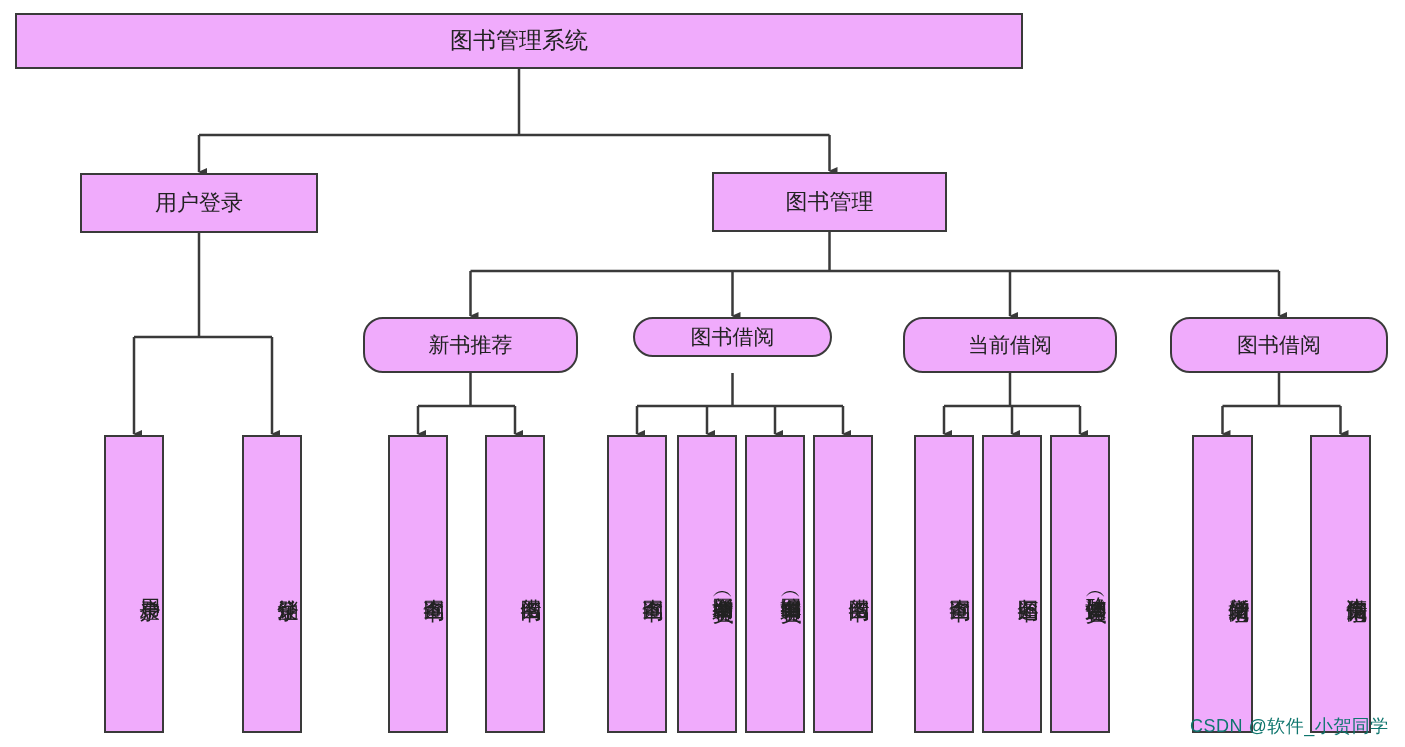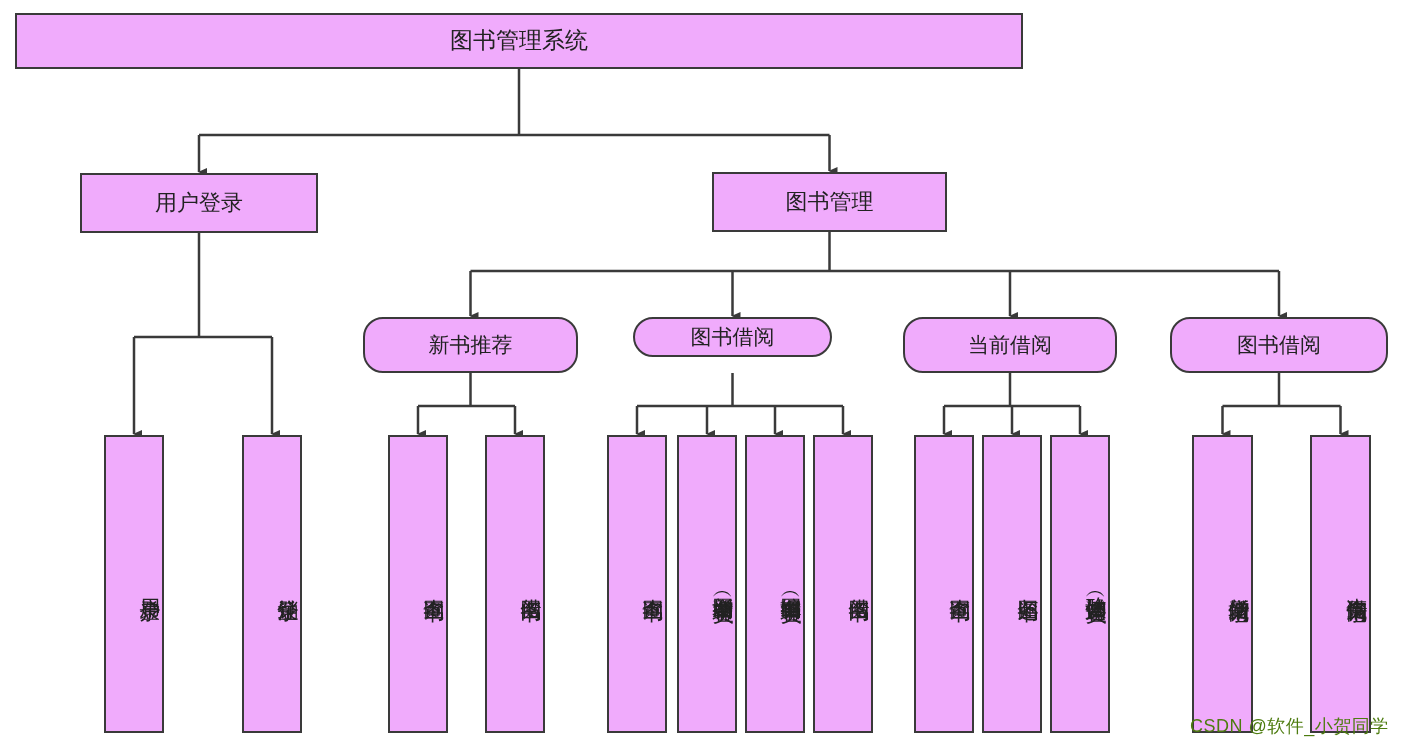--- a/index.html
+++ b/index.html
@@ -58,21 +58,21 @@
     justify-content: center;
   }
   .node.leaf .vtext {
     writing-mode: vertical-rl;
     text-orientation: upright;
     white-space: nowrap;
   }
   .watermark {
     position: absolute;
     font-size: 18px;
-    color: #4d7c0f;
+    color: #0f766e;
     white-space: nowrap;
     letter-spacing: 0.5px;
   }
 </style>
 </head>
 <body>
 
 <div id="canvas">
   <svg id="edges" viewBox="0 0 1405 747" xmlns="http://www.w3.org/2000/svg">
     <defs>

